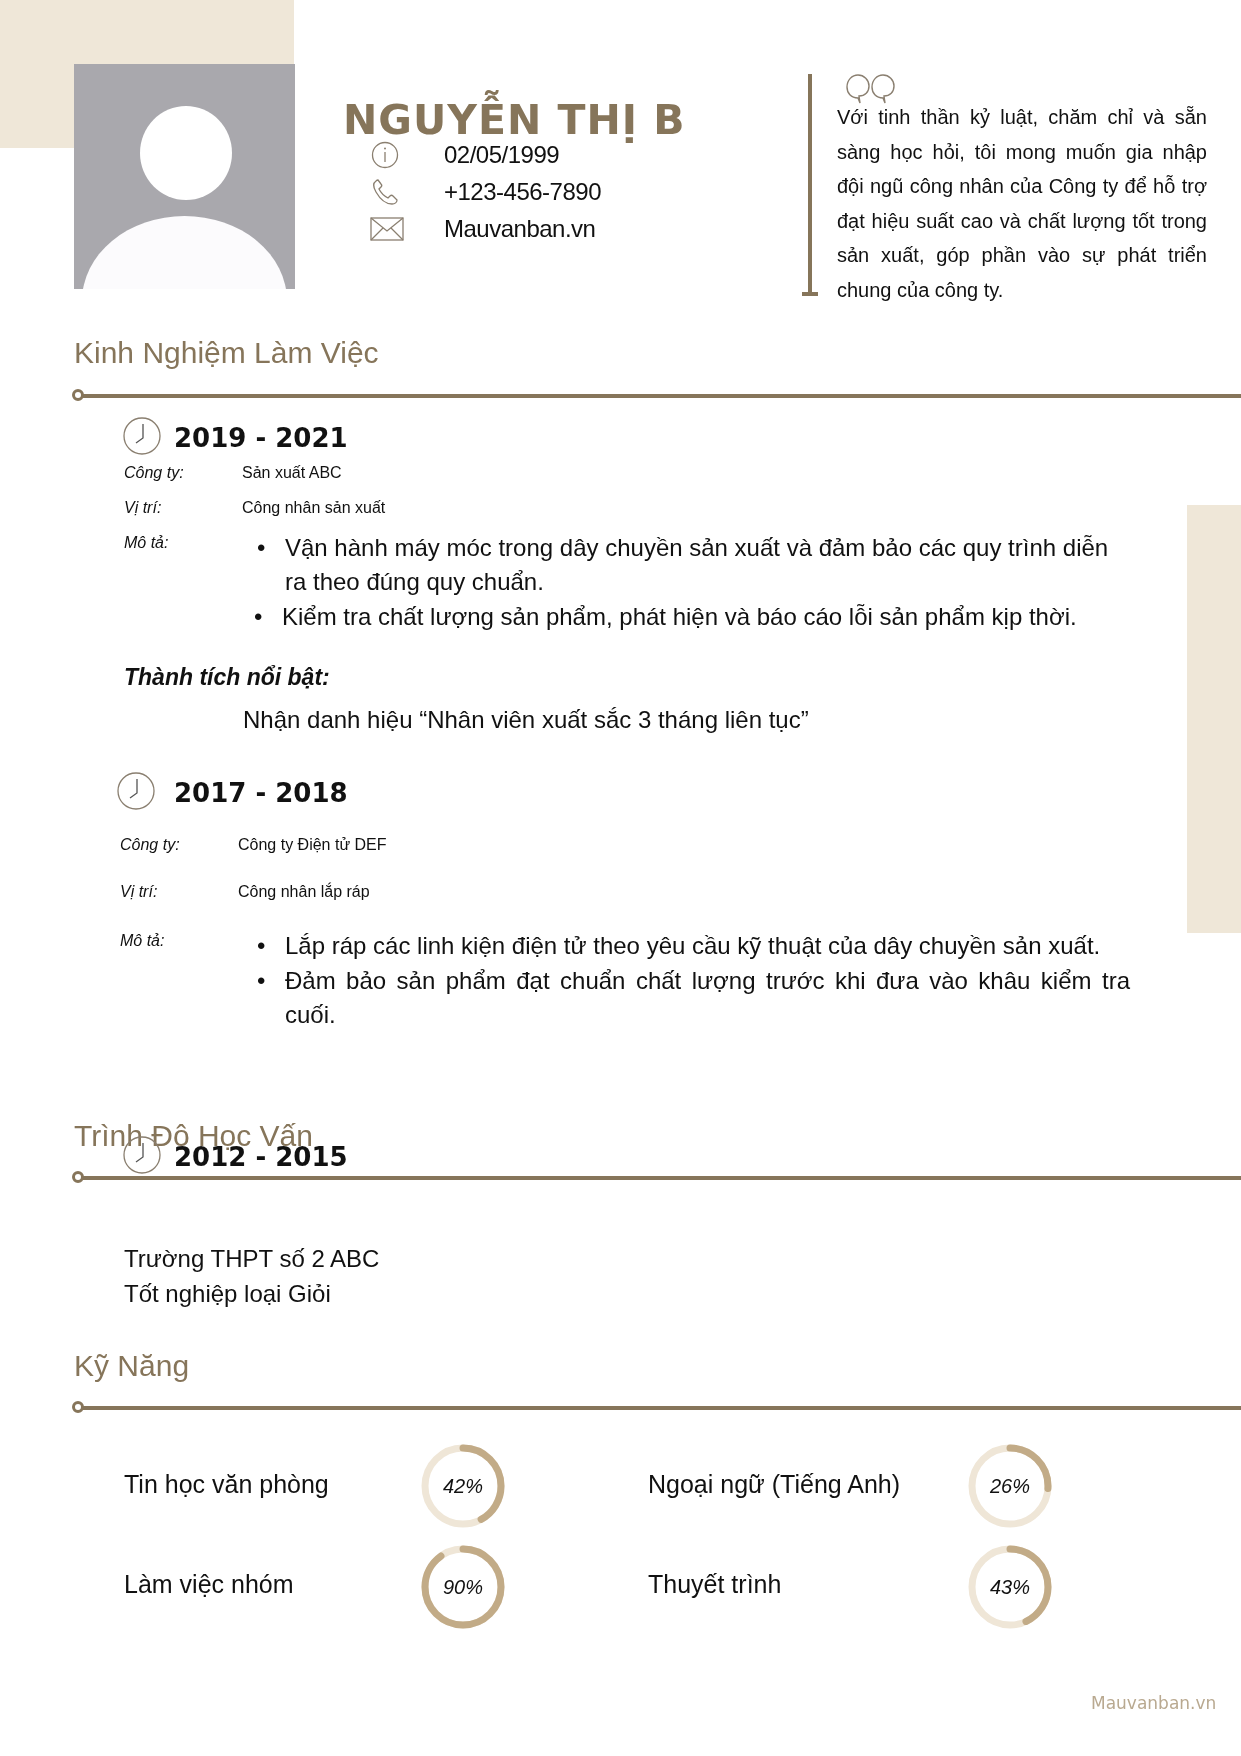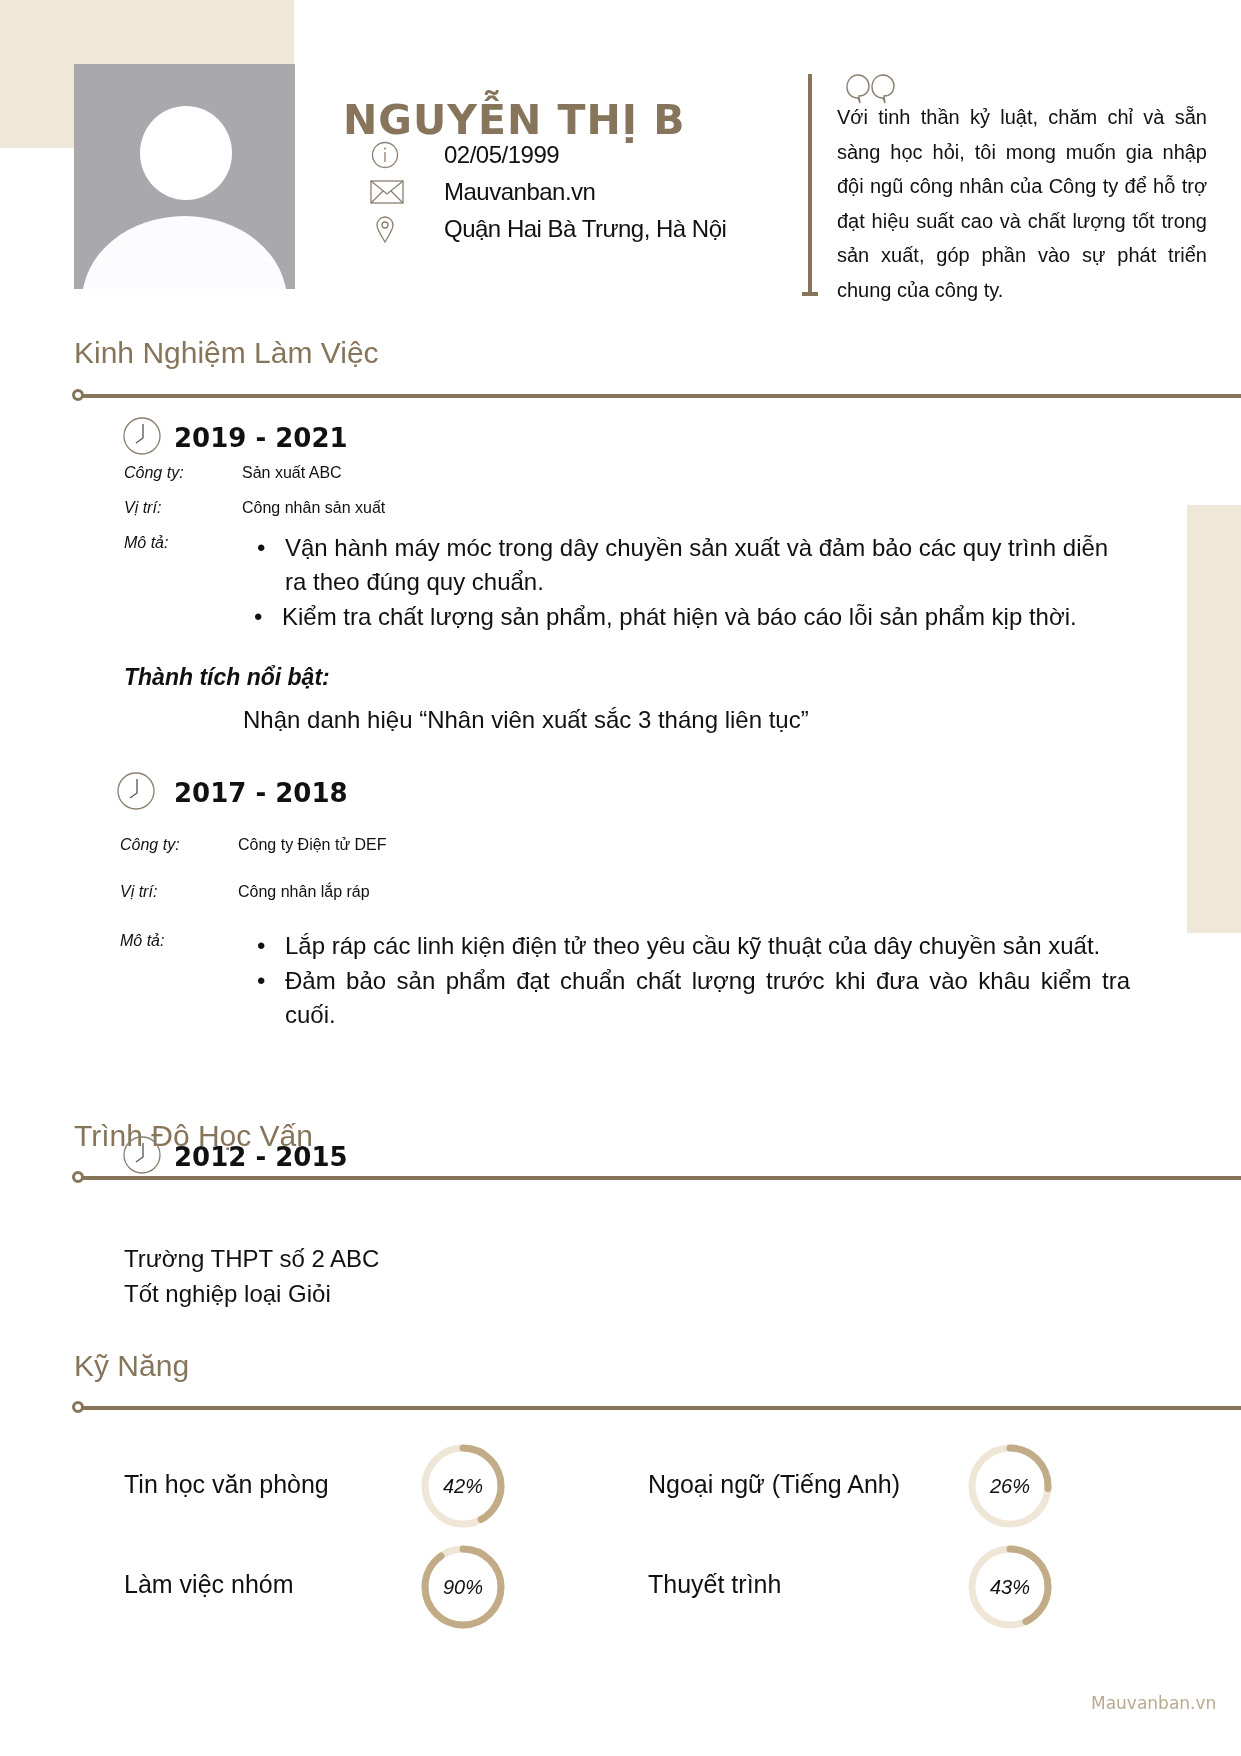--- a/index.html
+++ b/index.html
@@ -68,38 +68,37 @@
       <svg width="30" height="30" viewBox="0 0 30 30">
           <circle cx="15" cy="15" r="12.5" fill="none" stroke="#8a7f70" stroke-width="1.3"></circle>
           <line x1="15" y1="12" x2="15" y2="22" stroke="#8a7f70" stroke-width="1.3"></line>
           <circle cx="15" cy="8.5" r="1" fill="#8a7f70"></circle>
         </svg>
     </span>
     <span class="txt">02/05/1999</span>
   </div>
   <div class="contact-row">
     <span class="ic">
+      <svg width="30" height="30" viewBox="0 0 30 30">
+          <path d="M6 4 C3 6 3 10 6 15 C10 22 16 27 22 27 C25 27 27 25 27 23 L23 19 C22 18 21 18 20 19 L18 21 C14 19 11 16 9 12 L11 10 C12 9 12 8 11 7 L8 3 C7 3 6.5 3.5 6 4 Z" fill="none" stroke="#8a7f70" stroke-width="1.3"></path>
+        </svg>
+    </span>
+    <span class="txt">+123-456-7890</span>
+  </div>
+  <div class="contact-row">
+    <span class="ic">
       <svg width="34" height="26" viewBox="0 0 34 26">
           <rect x="1" y="2" width="32" height="22" fill="none" stroke="#8a7f70" stroke-width="1.3"></rect>
           <polyline points="1,2 17,15 33,2" fill="none" stroke="#8a7f70" stroke-width="1.3"></polyline>
           <line x1="1" y1="24" x2="13" y2="12" stroke="#8a7f70" stroke-width="1.3"></line>
           <line x1="33" y1="24" x2="21" y2="12" stroke="#8a7f70" stroke-width="1.3"></line>
         </svg>
     </span>
     <span class="txt">Mauvanban.vn</span>
   </div>
-  <div class="contact-row">
-    <span class="ic">
-      <svg width="30" height="30" viewBox="0 0 30 30">
-          <path d="M15 28 C10 20 7 15 7 11 A8 8 0 0 1 23 11 C23 15 20 20 15 28 Z" fill="none" stroke="#8a7f70" stroke-width="1.3"></path>
-          <circle cx="15" cy="11" r="3" fill="none" stroke="#8a7f70" stroke-width="1.3"></circle>
-        </svg>
-    </span>
-    <span class="txt"> Quận Hai Bà Trưng, Hà Nội</span>
-  </div>
 </div>
 
 <div class="vbar"></div>
 <div class="vbar-foot"></div>
 
 <span class="quote-icon">
   <svg width="52" height="34" viewBox="0 0 52 34">
       <path d="M13 26 C6 26 2 21 2 15 C2 8 7 3 13 3 C19 3 24 8 24 14 C24 20 20 24 14 24 L15 31 Z" fill="none" stroke="#8a7f70" stroke-width="1.4"></path>
       <path d="M38 26 C31 26 27 21 27 15 C27 8 32 3 38 3 C44 3 49 8 49 14 C49 20 45 24 39 24 L40 31 Z" fill="none" stroke="#8a7f70" stroke-width="1.4"></path>
     </svg>

